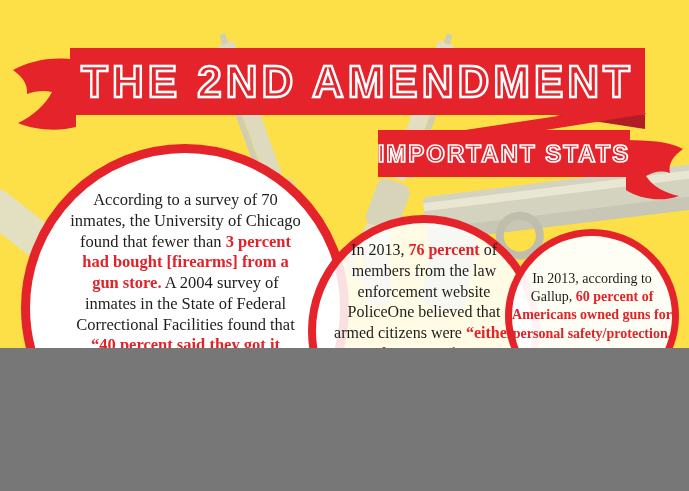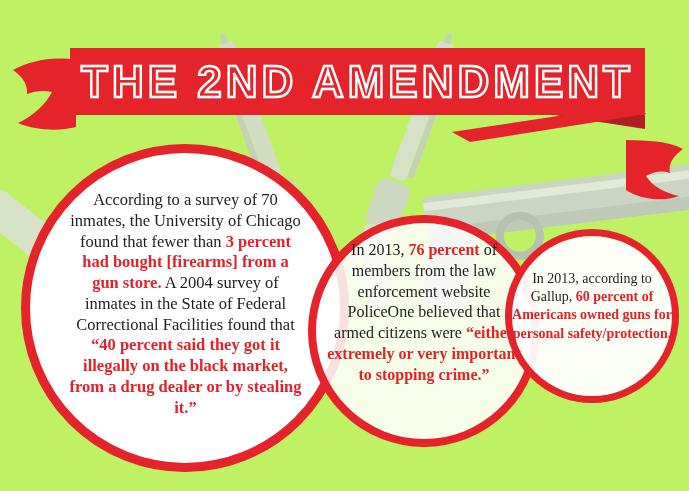--- a/index.html
+++ b/index.html
@@ -1,17 +1,17 @@
 <!DOCTYPE html>
 <html><head>
 <meta charset="utf-8">
 <style>
   html,body{margin:0;padding:0;background:#777;}
   .stage{
-    position:relative;width:689px;height:491px;background:#bef264;
+    position:relative;width:689px;height:348px;background:#fde047;
     overflow:hidden;font-family:"Liberation Serif","DejaVu Serif",serif;
   }
   .decor-layer{position:absolute;left:0;top:0;z-index:1;}
   
   .banner{
     position:absolute;background:#e4232b;display:flex;align-items:center;justify-content:center;
     z-index:2;font-family:"Liberation Sans","DejaVu Sans",sans-serif;font-weight:700;
   }
   .banner-title{left:70px;top:48px;width:575px;height:67px;}
   .banner-sub{left:378px;top:130px;width:252px;height:47px;}
@@ -88,20 +88,23 @@
     <path fill="#e4232b" d="M76,60 C52,56 30,61 13,70 C23,77 28,85 27,94 C35,91 44,90 52,92 C46,104 33,116 18,123 C37,131 60,131 76,127 Z"></path>
     <polygon fill="#b01f25" points="548,114 645,110 645,129"></polygon>
     <polygon fill="#e4232b" points="452,132 638,104 646,114 470,142"></polygon>
     <path fill="#e4232b" d="M626,140 C648,141 666,140 683,149 C673,156 668,164 670,173 C661,170 653,172 646,176 C652,186 665,193 679,196 C660,203 638,198 626,190 Z"></path>
   </svg>
 
   <div class="banner banner-title">
     <span class="hollow">THE 2ND AMENDMENT</span>
   </div>
 
+  <div class="banner banner-sub">
+    <span class="hollow-sm">IMPORTANT STATS</span>
+  </div>
 
   <div class="circle circle-left"></div>
   <div class="circle circle-mid"></div>
   <div class="circle circle-right"></div>
 
   <div class="circle-text text-left"><span class="seg-black">According to a survey of 70 inmates, the University of Chicago found that fewer than </span><span class="seg-red">3 percent had bought [firearms] from a gun store.</span><span class="seg-black"> A 2004 survey of inmates in the State of Federal Correctional Facilities found that </span><span class="seg-red">“40 percent said they got it illegally on the black market, from a drug dealer or by stealing it.”</span></div>
   <div class="circle-text text-mid"><span class="seg-black">In 2013, </span><span class="seg-red">76 percent</span><span class="seg-black"> of members from the law enforcement website PoliceOne believed that armed citizens were </span><span class="seg-red">“either extremely or very important to stopping crime.”</span></div>
   <div class="circle-text text-right"><span class="seg-black">In 2013, according to Gallup, </span><span class="seg-red">60 percent of Americans owned guns for personal safety/protection.</span></div>
 
 

